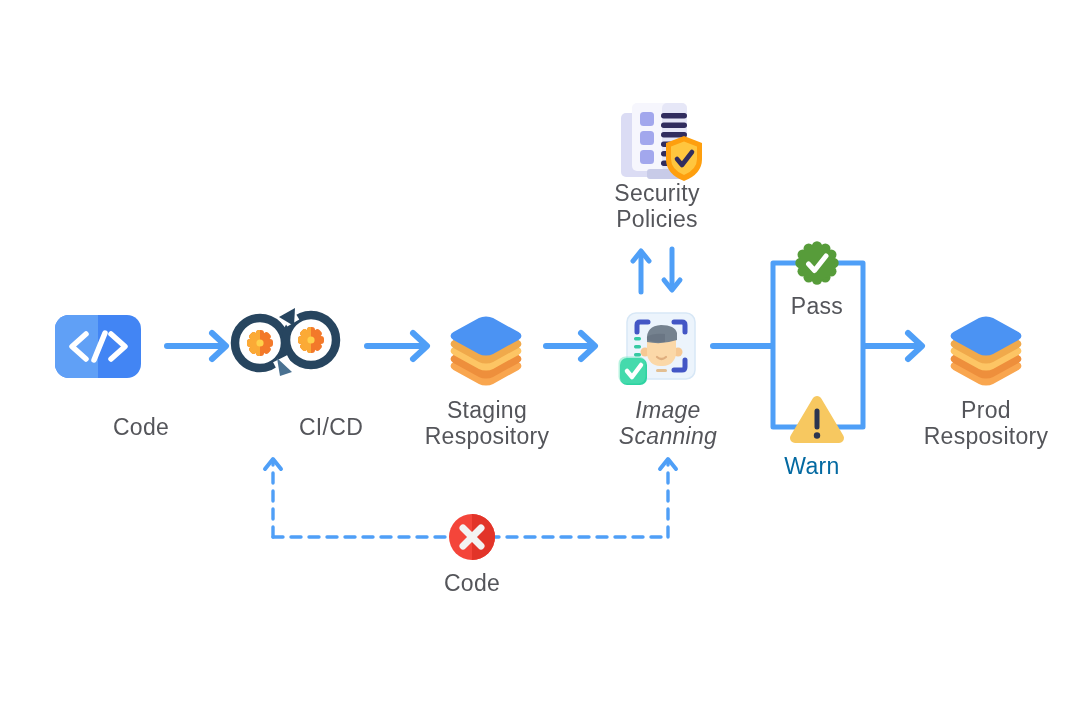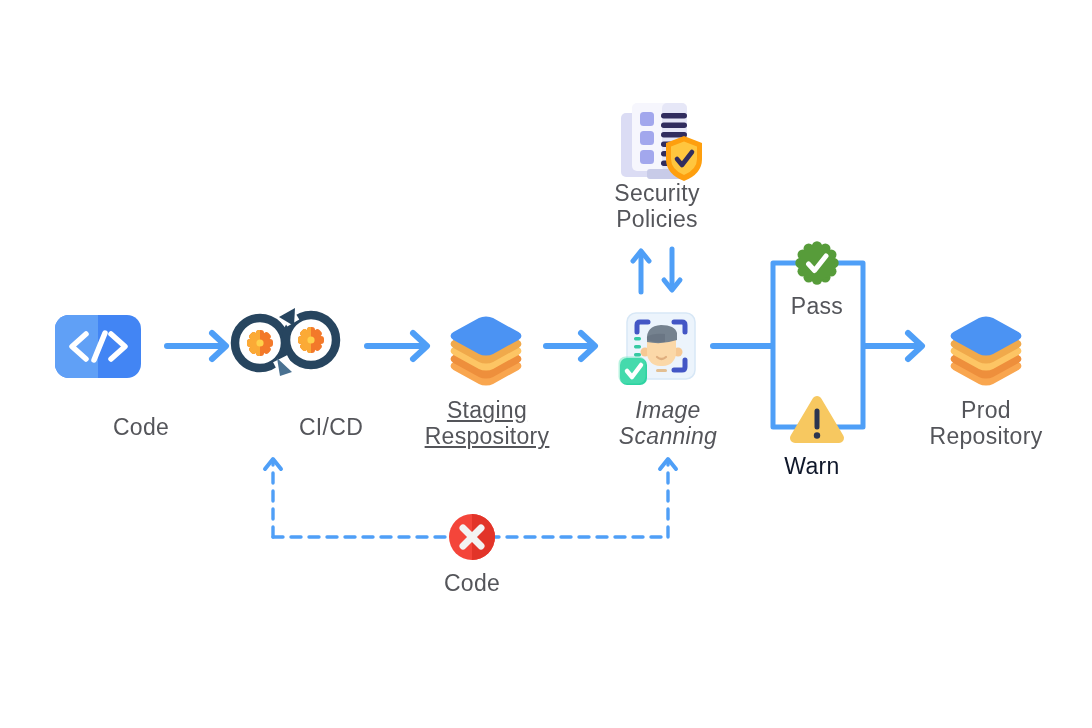--- a/index.html
+++ b/index.html
@@ -15,21 +15,21 @@
     position:absolute;
     transform:translateX(-50%);
     text-align:center;
     font-size:23px;
     line-height:26px;
     color:#54555a;
     letter-spacing:0.3px;
     white-space:normal;
   }
   .label.single{white-space:nowrap;}
-  .label.warn{color:#0f172a;}
+  .label.warn{color:#0369a1;}
 </style>
 </head>
 <body>
 
 <div id="canvas">
 
 <svg id="diagram-svg" width="1092" height="728" viewBox="0 0 1092 728">
 
   <g stroke="#4f9ff7" stroke-width="6" stroke-linecap="round" stroke-linejoin="round" fill="none">
     <line x1="167" y1="346" x2="224" y2="346"></line>
@@ -239,21 +239,21 @@
     <path d="M 472 514 A 23 23 0 0 1 472 560 Z" fill="#e23429"></path>
     <g stroke="#f3f3f3" stroke-width="7" stroke-linecap="round">
       <line x1="463" y1="528" x2="481" y2="546"></line>
       <line x1="481" y1="528" x2="463" y2="546"></line>
     </g>
   </g>
 </svg>
 
   <div class="label single" style="left:96px;top:414px;margin-left:45px;">Code</div>
   <div class="label single" style="left:283px;top:414px;margin-left:48px;">CI/CD</div>
-  <div class="label" style="left:487px;top:397px;width:145px;text-decoration:underline;">Staging Respository</div>
+  <div class="label" style="left:487px;top:397px;width:145px;">Staging Respository</div>
   <div class="label" style="left:668px;top:397px;width:115px;font-style:italic;">Image Scanning</div>
   <div class="label" style="left:657px;top:180px;width:115px;text-align:center;">Security Policies</div>
-  <div class="label" style="left:986px;top:397px;width:130px;">Prod Repository</div>
+  <div class="label" style="left:986px;top:397px;width:130px;">Prod Respository</div>
   <div class="label single" style="left:817px;top:293px;text-align:right;">Pass</div>
   <div class="label single warn" style="left:812px;top:453px;">Warn</div>
   <div class="label single" style="left:472px;top:570px;">Code</div>
 
 </div>
 
 </body></html>

